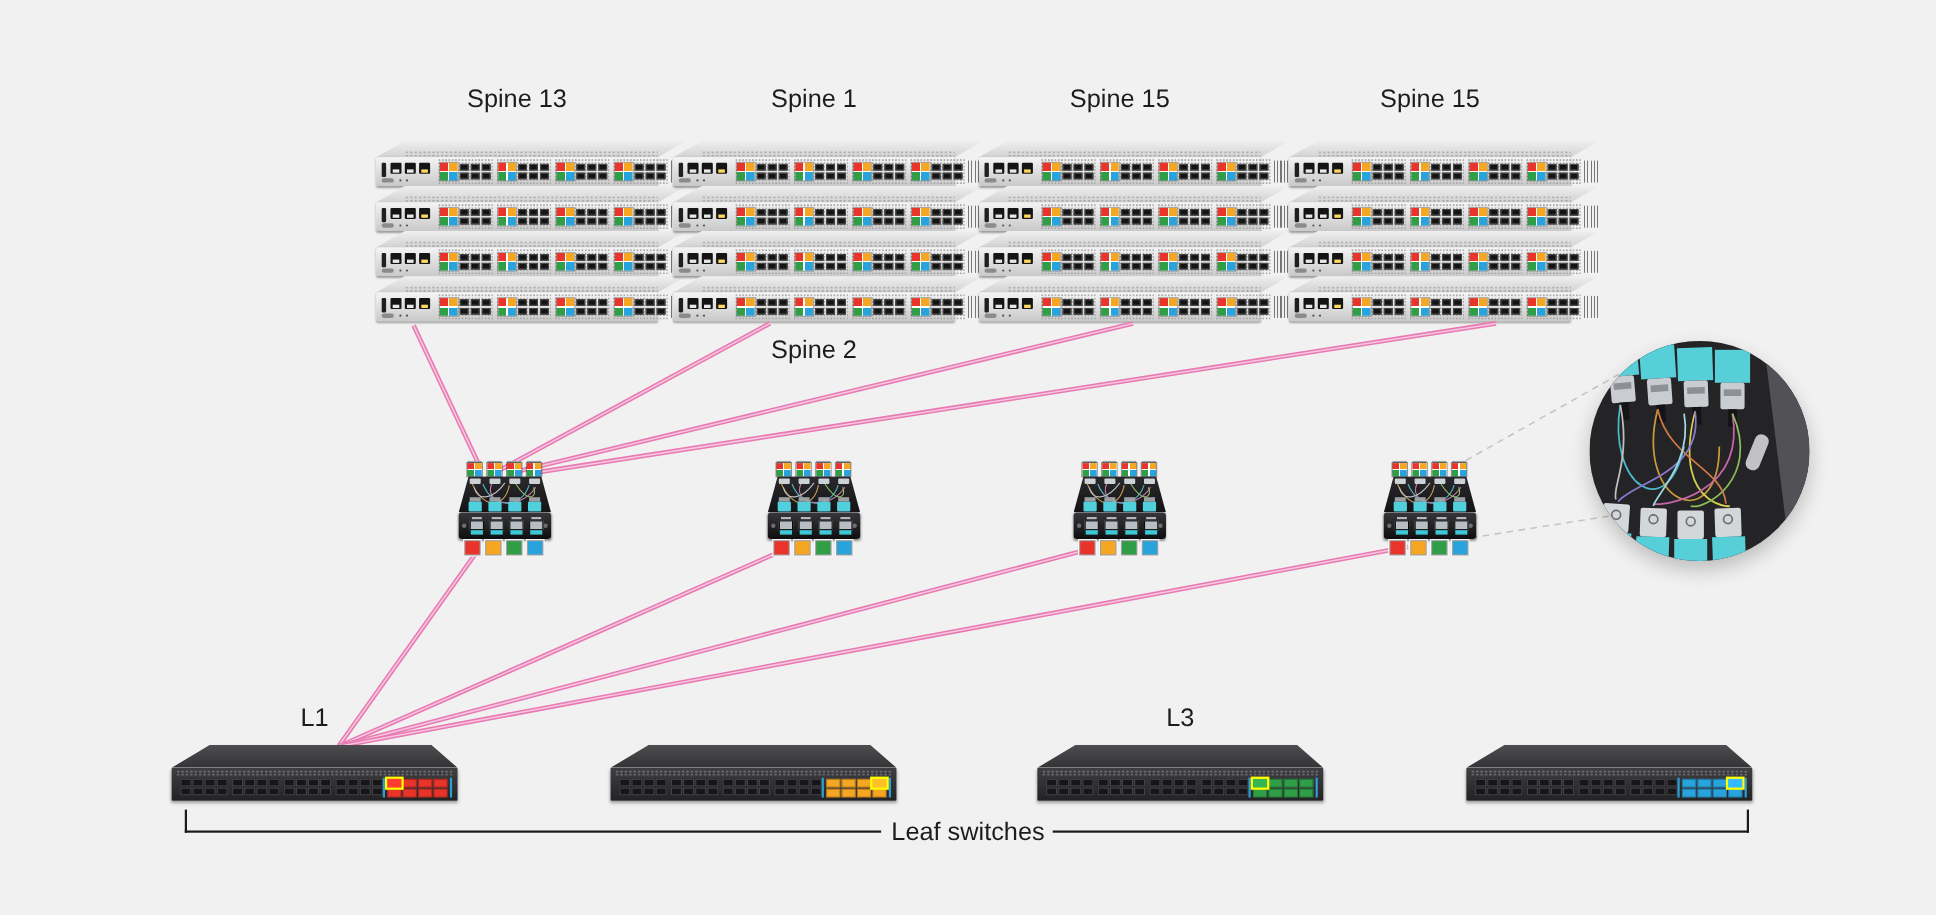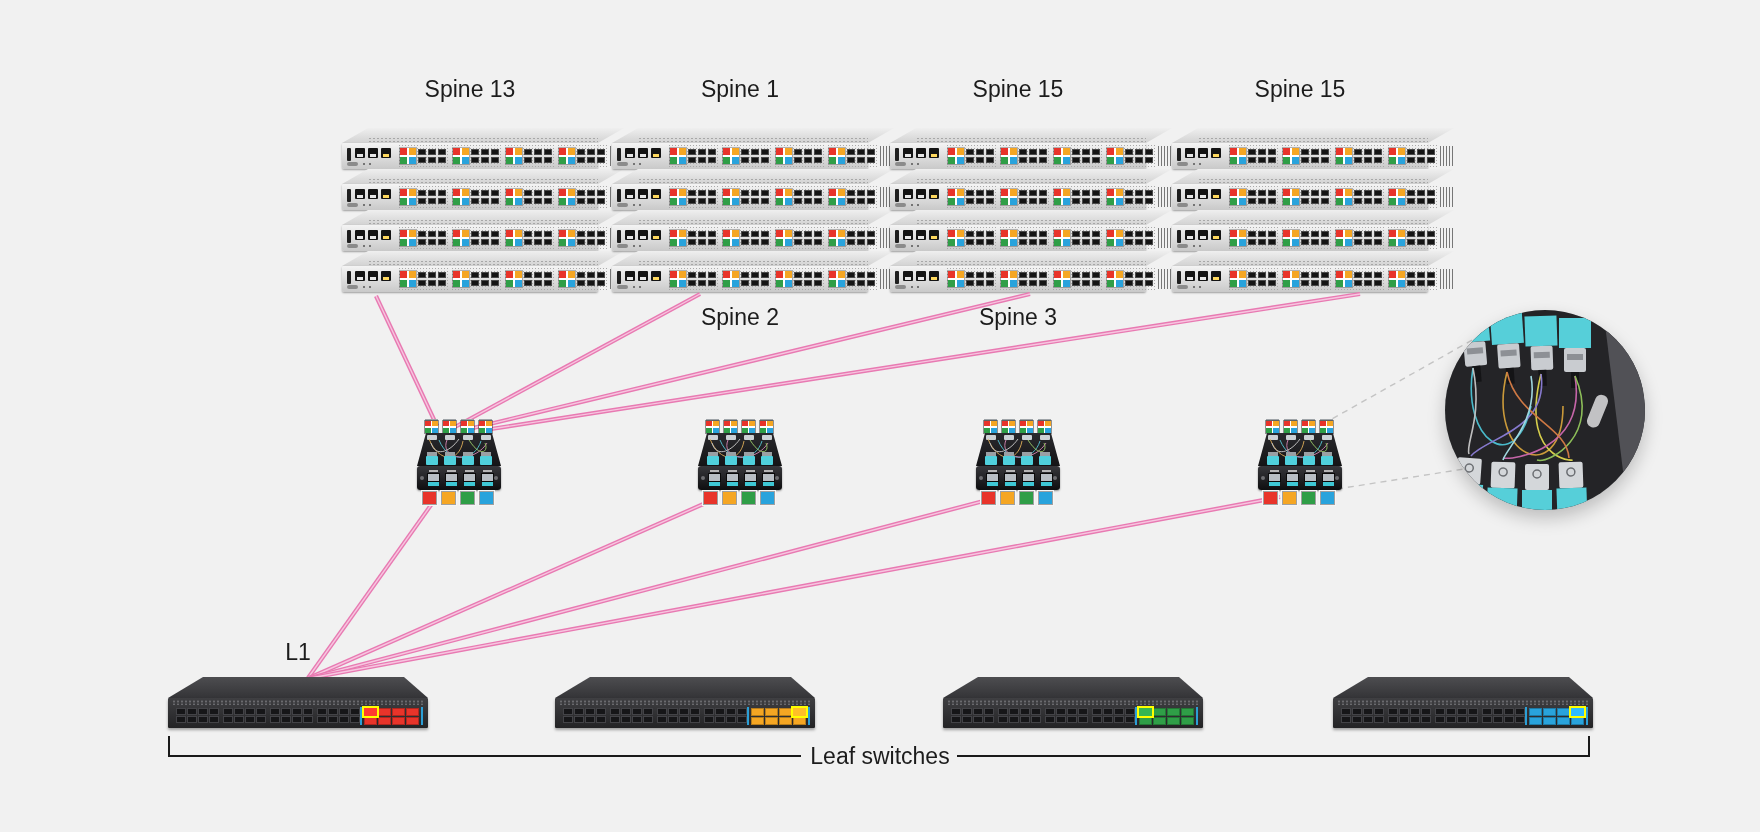--- a/index.html
+++ b/index.html
@@ -853,21 +853,20 @@
               <i></i>
               <i></i>
               <i></i>
               <i></i>
               <i></i>
             </span>
           </span>
           <span class="gr"></span>
         </div>
       </div>
-    <div class="spine-label bottom">Spine 3</div>
   </div>
 
   <div class="spine-stack" style="left:1172px">
     <div class="spine-label top">Spine 15</div>
     <div class="sunit">
         <div class="s-top"></div>
         <div class="s-front">
           <span class="io">
             <i class="b"></i>
             <i class="r r1"></i>
@@ -1403,21 +1402,21 @@
           </g>
         <g transform="translate(126,166) rotate(-2)">
             <rect x="-12" y="-14" width="24" height="26" rx="2" fill="#d4d7da"></rect>
             <circle cx="0" cy="-4" r="4" fill="none" stroke="#6b6e72" stroke-width="1.5"></circle>
             <rect x="-15" y="12" width="30" height="26" fill="#56cfd9"></rect>
           </g>
       </g>
     </svg>
   </div>
 
-  <div class="leaf" style="left: 168px; top: 677px; --mod: #e8342a;">
+  <div class="leaf" style="left: 156px; top: 677px; --mod: #e8342a;">
     <div class="leaf-label">L1</div>
     <div class="l-top"></div>
     <div class="l-front">
       <div class="vent"></div>
       <div class="lports">
         <span class="lgp">
             <i></i>
             <i></i>
             <i></i>
             <i></i>
@@ -1531,20 +1530,21 @@
             <b></b>
             <b></b>
             <b></b>
           </span>
         <i class="strip"></i>
       </div>
     </div>
   </div>
 
   <div class="leaf" style="left: 943px; top: 677px; --mod: #2f9e47;">
+    <div class="leaf-label">L3</div>
     <div class="l-top"></div>
     <div class="l-front">
       <div class="vent"></div>
       <div class="lports">
         <span class="lgp">
             <i></i>
             <i></i>
             <i></i>
             <i></i>
             <i></i>

